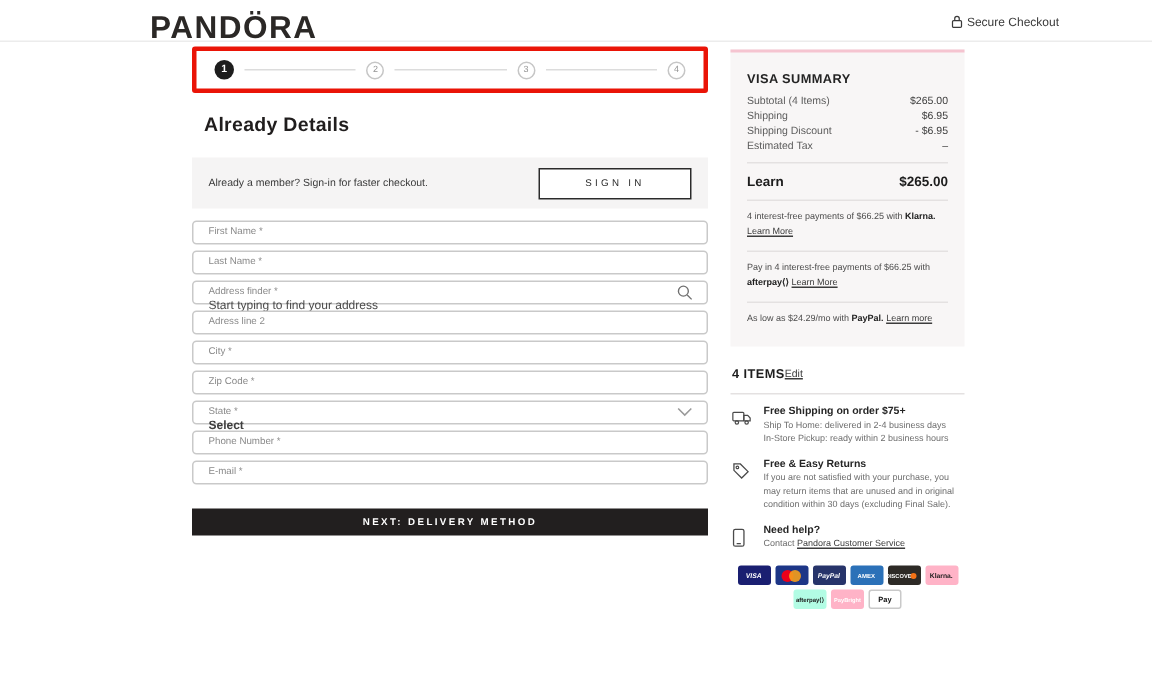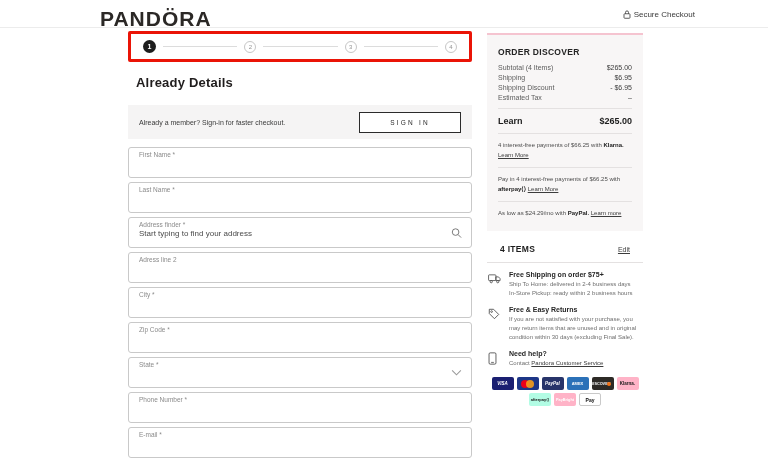--- a/index.html
+++ b/index.html
@@ -4,21 +4,21 @@
 <style>
   * { margin:0; padding:0; box-sizing:border-box; }
   html,body { width:768px; height:466px; overflow:hidden; background:#fff;
     font-family:"Liberation Sans", sans-serif; color:#1d1d1d; }
 
   
   .topbar { position:absolute; left:0; top:0; width:768px; height:28px; background:#fff;
     border-bottom:1px solid #ececec; }
   .logo { position:absolute; left:100px; top:7px; font-size:21px; font-weight:bold;
     letter-spacing:1px; color:#2b2826; cursor:pointer; }
-  .secure { position:absolute; right:73px; top:10px; font-size:8px; color:#3a3a3a;
+  .secure { position:absolute; right:62px; top:10px; font-size:8px; color:#3a3a3a;
     display:flex; align-items:center; gap:3px; }
 
   
   .left { position:absolute; left:128px; top:31px; width:344px; }
   .stepper-box { border:3px solid #ea1407; border-radius:2px; padding:6px 12px;
     display:flex; align-items:center; background:#fff; }
   .step { border-radius:50%; display:flex; align-items:center; justify-content:center;
     flex:0 0 auto; cursor:pointer; }
   .step.active { width:13px; height:13px; background:#1d1d1d; color:#fff; font-size:7px; font-weight:bold; }
   .step.idle { width:12px; height:12px; background:#fff; border:1px solid #c6c6c6; color:#949494; font-size:6px; }
@@ -27,21 +27,21 @@
   h1.page-title { font-size:13px; font-weight:bold; color:#201d1d; margin:13px 0 0 8px; letter-spacing:0.2px; }
 
   .signin-banner { margin-top:15px; height:34px; background:#f5f4f4; display:flex;
     align-items:center; justify-content:space-between; padding:0 11px; }
   .signin-banner .txt { font-size:7px; color:#3a3a3a; }
   .signin-btn { width:102px; height:21px; background:#fff; border:1px solid #2b2b2b;
     font-size:6.5px; letter-spacing:2.2px; color:#2b2b2b; cursor:pointer;
     font-family:"Liberation Sans", sans-serif; }
 
   #fields { margin-top:8px; }
-  .field { position:relative; height:31px; border:1px solid #c9c9c9; border-radius:3px;
+  .field { position:relative; height:16px; border:1px solid #c9c9c9; border-radius:3px;
     padding:3px 10px 0; margin-bottom:4px; background:#fff; cursor:text; }
   .field .lbl { font-size:6.5px; color:#8a8a8a; }
   .field .val { font-size:8px; color:#3f3f3f; margin-top:1px; font-weight:bold; }
   .field .val.ph { font-weight:normal; color:#4a4a4a; }
   .field.disabled { background:#f1efef; border-color:#e0dede; cursor:default; }
   .field .ficon { position:absolute; right:9px; top:50%; transform:translateY(-50%); line-height:0; }
 
   .next-btn { margin-top:12px; width:100%; height:18px; background:#221f1f; color:#fff;
     border:none; font-size:6.5px; letter-spacing:1.6px; font-weight:bold; cursor:pointer;
     font-family:"Liberation Sans", sans-serif; }
@@ -52,21 +52,21 @@
   .summary-title { font-size:8.5px; font-weight:bold; letter-spacing:0.3px; color:#242424; margin-bottom:7px; }
   .srow { display:flex; justify-content:space-between; font-size:7px; color:#5c5c5c; margin:3px 0; }
   .srow .v { color:#3c3c3c; }
   .divider { height:1px; background:#e4e1e1; margin:7px 0; }
   .total-row { display:flex; justify-content:space-between; font-size:9px; font-weight:bold; color:#1d1d1d; margin:2px 0; }
   .promo { font-size:6px; color:#4c4c4c; line-height:1.5; margin:5px 0; }
   .promo b { color:#1d1d1d; }
   .promo a { color:#3c3c3c; text-decoration:underline; cursor:pointer; }
   .promo a.block { display:inline-block; margin-top:1px; }
 
-  .items-row { display:flex; justify-content:space-between; align-items:center; margin:13px 13px 0; }
+  .items-row { display:flex; align-items:center; margin:13px 1px 0; }
   .items-row .t { font-size:8.5px; font-weight:bold; letter-spacing:0.3px; }
   .items-row a { font-size:7px; color:#3c3c3c; text-decoration:underline; cursor:pointer; }
   .divider2 { height:1px; background:#e4e1e1; margin:8px 0 4px; }
 
   .info { display:flex; gap:8px; margin:8px 0; padding-left:1px; }
   .info .ic { flex:0 0 13px; padding-top:2px; line-height:0; }
   .info .tt { font-size:7px; font-weight:bold; color:#262626; margin-bottom:2px; }
   .info .bd { font-size:6px; color:#6e6e6e; line-height:1.5; }
   .info .bd a { color:#3c3c3c; text-decoration:underline; cursor:pointer; }
 
@@ -143,38 +143,39 @@
         <div class="lbl">Adress line 2</div>
       </div>
       <div class="field">
         <div class="lbl">City *</div>
       </div>
       <div class="field">
         <div class="lbl">Zip Code *</div>
       </div>
       <div class="field">
         <div class="lbl">State *</div>
+        <div class="val">Select</div>
         <span class="ficon"><svg width="11" height="7" viewBox="0 0 12 8">
             <polyline points="1,1 6,6 11,1" fill="none" stroke="#9a9a9a" stroke-width="1.2"></polyline>
           </svg></span>
       </div>
       <div class="field">
         <div class="lbl">Phone Number *</div>
       </div>
       <div class="field">
         <div class="lbl">E-mail *</div>
       </div>
     </div>
 
   <button class="next-btn">NEXT: DELIVERY METHOD</button>
 </div>
 
 <div class="sidebar">
   <div class="summary-panel">
-    <div class="summary-title">ORDER DISCOVER</div>
+    <div class="summary-title">VISA SUMMARY</div>
     <div id="summary-rows">
         <div class="srow">
           <span>Subtotal (4 Items)</span>
           <span class="v">$265.00</span>
         </div>
         <div class="srow">
           <span>Shipping</span>
           <span class="v">$6.95</span>
         </div>
         <div class="srow">

